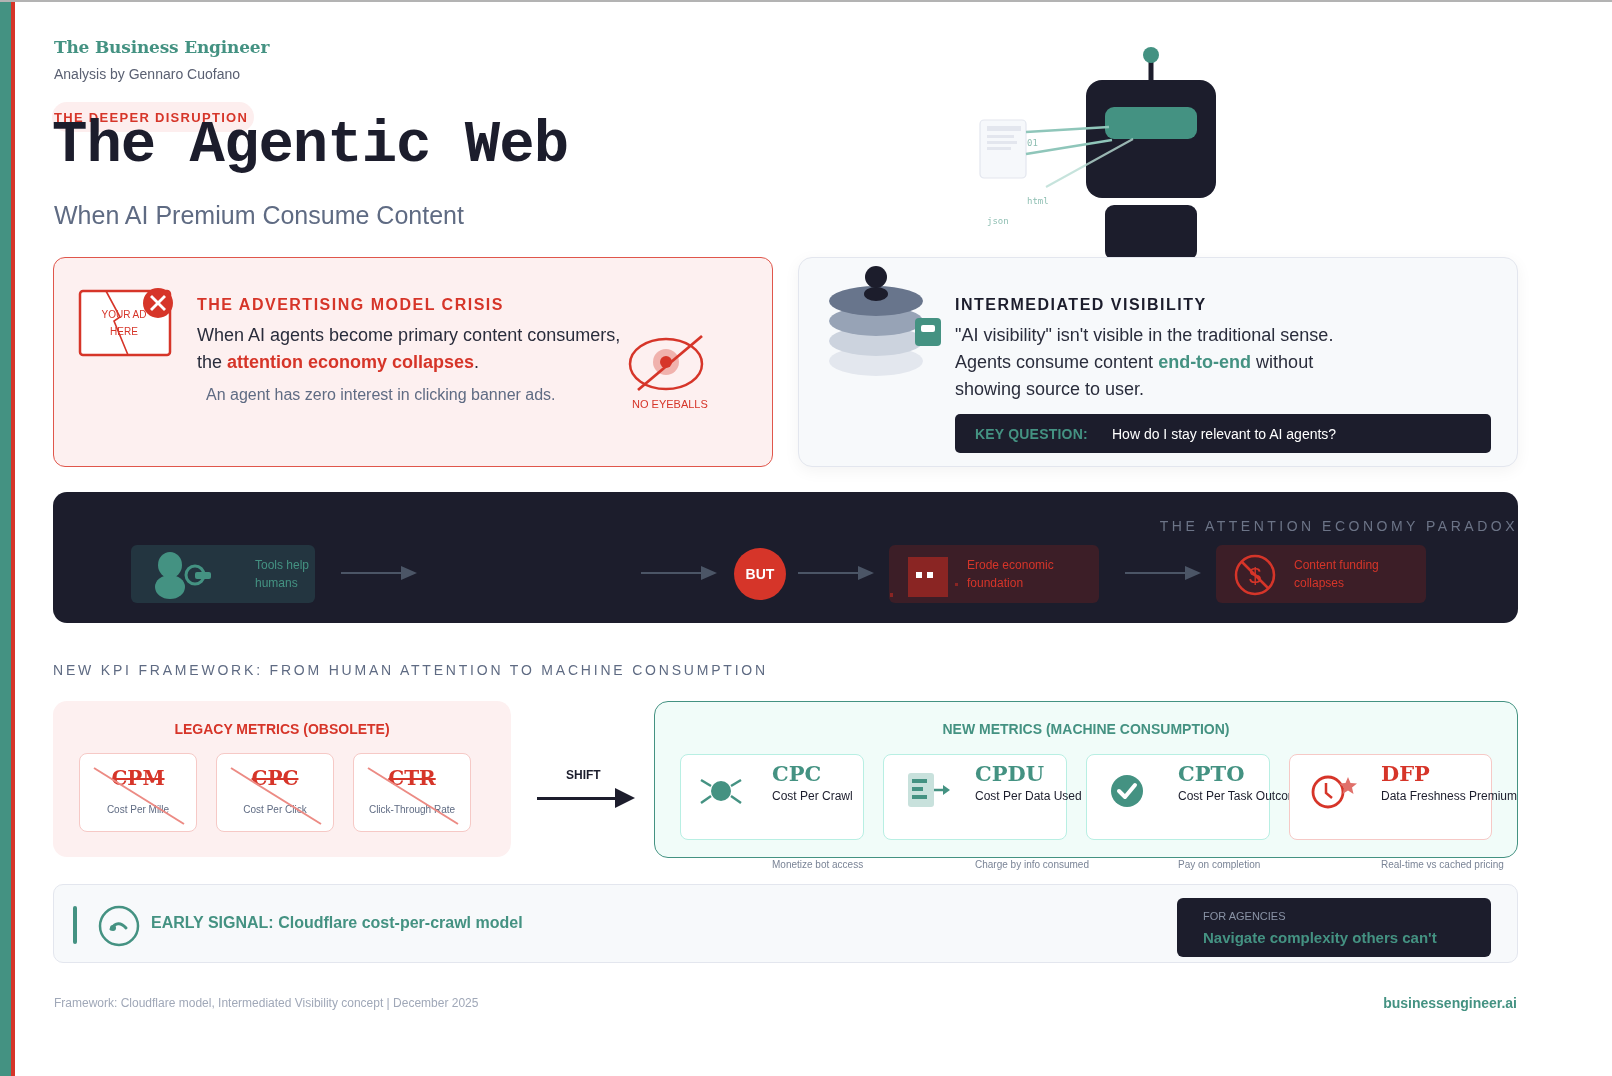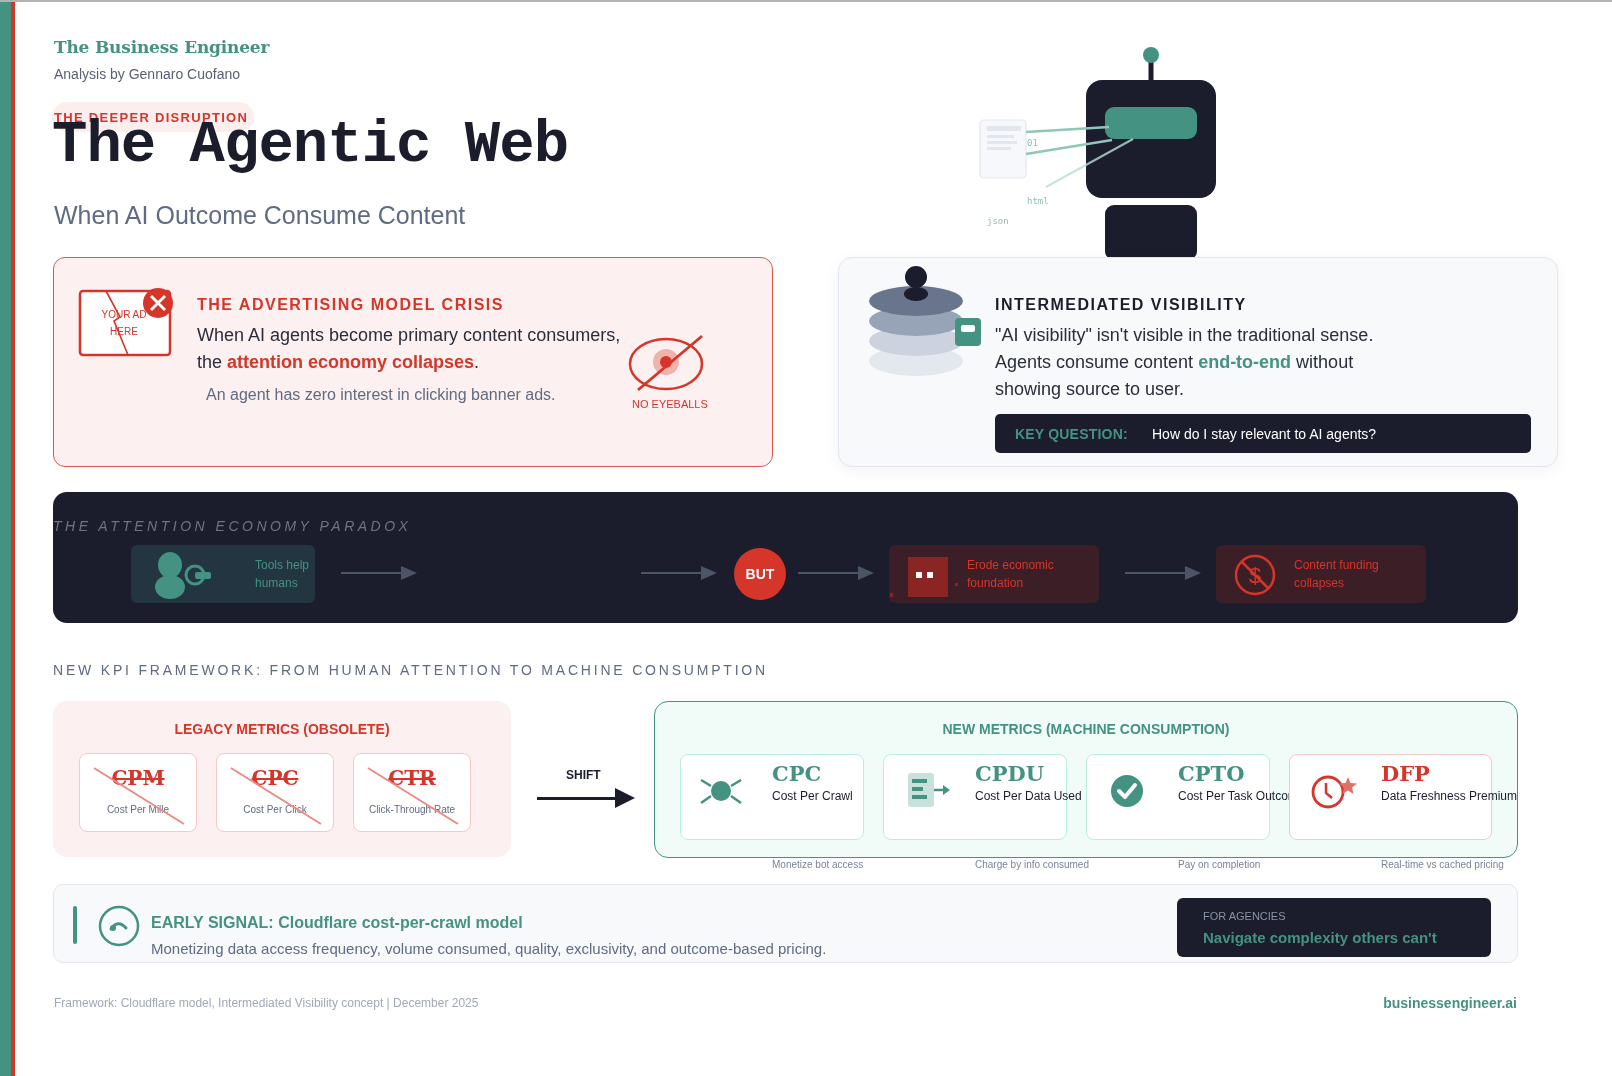--- a/index.html
+++ b/index.html
@@ -13,34 +13,34 @@
   .byline { position: absolute; left: 54px; top: 66px; font-size: 14px; color: #5a6072; }
   .kicker { position: absolute; left: 52px; top: 102px; height: 30px; padding: 0 6px 0 2px; border-radius: 15px; background: #fdeeee; font-size: 13px; font-weight: bold; letter-spacing: 1.3px; color: #d63529; line-height: 32px; }
   .title { position: absolute; left: 52px; top: 112px; font-family: Liberation Mono, monospace; font-weight: bold; font-size: 59px; color: #1c1d2c; letter-spacing: -1px; }
   .subtitle { position: absolute; left: 54px; top: 201px; font-size: 25px; color: #5f6b83; }
 
   
   .robot { position: absolute; left: 975px; top: 40px; width: 260px; height: 220px; }
 
   
   .card-crisis { position: absolute; left: 53px; top: 257px; width: 720px; height: 210px; background: #fdf0f0; border: 1.5px solid #e0564b; border-radius: 12px; }
-  .card-vis { position: absolute; left: 798px; top: 257px; width: 720px; height: 210px; background: #f7f9fb; border: 1px solid #e3e6ee; border-radius: 14px; box-shadow: 0 4px 16px rgba(0,0,0,0.05); margin-left: 40px; }
+  .card-vis { position: absolute; left: 798px; top: 257px; width: 720px; height: 210px; background: #f7f9fb; border: 1px solid #e3e6ee; border-radius: 14px; box-shadow: 0 4px 16px rgba(0,0,0,0.05); }
   .card-h { position: absolute; font-size: 16px; font-weight: bold; letter-spacing: 1.5px; }
   .card-body { position: absolute; font-size: 18px; line-height: 27px; color: #2a2d3c; }
   .card-note { position: absolute; font-size: 16px; color: #5f6b83; margin-left: 9px; }
   .hl-red { color: #d63529; font-weight: bold; }
   .hl-teal { color: #449282; font-weight: bold; }
   .noeye-label { position: absolute; font-size: 11px; color: #d63529; }
   .keyq { position: absolute; left: 156px; top: 156px; width: 536px; height: 39px; background: #1c1d2c; border-radius: 5px; }
   .keyq-label { position: absolute; left: 20px; top: 12px; font-size: 14px; font-weight: bold; color: #449282; letter-spacing: 0.2px; }
   .keyq-text { position: absolute; left: 157px; top: 12px; font-size: 14px; color: #ffffff; }
 
   
   .paradox { position: absolute; left: 53px; top: 492px; width: 1465px; height: 131px; background: #1c1d2c; border-radius: 14px; }
-  .paradox-title { position: absolute; left: 0; width: 100%; top: 26px; text-align: left; font-size: 14px; letter-spacing: 3.5px; color: #6c7487; font-style: italic; }
+  .paradox-title { position: absolute; left: 0; width: 100%; top: 26px; text-align: right; font-size: 14px; letter-spacing: 3.5px; color: #6c7487; }
   .step { position: absolute; top: 53px; height: 58px; border-radius: 6px; }
   .step-teal { background: #233540; }
   .step-red { background: #3c1e27; }
   .step-text { position: absolute; font-size: 12px; line-height: 18px; }
   .step-teal .step-text { color: #449282; }
   .step-red .step-text { color: #d63529; }
   .arrow { position: absolute; top: 572px; height: 2px; background: #4b5566; }
   .arrow::after { content: ""; position: absolute; right: -2px; top: -6px; border-left: 16px solid #4b5566; border-top: 7px solid transparent; border-bottom: 7px solid transparent; }
   .but { position: absolute; left: 734px; top: 548px; width: 52px; height: 52px; border-radius: 50%; background: #d63529; color: #ffffff; font-weight: bold; font-size: 14px; text-align: center; line-height: 52px; }
 
@@ -81,21 +81,21 @@
 <body>
 
 <div class="topline"></div>
 <div class="stripe-teal"></div>
 <div class="stripe-red"></div>
 
 <div class="brand">The Business Engineer</div>
 <div class="byline">Analysis by Gennaro Cuofano</div>
 <div class="kicker">THE DEEPER DISRUPTION</div>
 <div class="title">The Agentic Web</div>
-<div class="subtitle">When AI Outcome Consume Content</div>
+<div class="subtitle">When AI Premium Consume Content</div>
 
 <div class="robot">
   <svg width="260" height="220" viewBox="0 0 260 220">
     <rect x="5" y="80" width="46" height="58" rx="4" fill="#f6f8fb" stroke="#e3e6ee" stroke-width="1.2"></rect>
     <rect x="12" y="86" width="34" height="5" fill="#e3e6ee"></rect>
     <rect x="12" y="95" width="27" height="3" fill="#e3e6ee"></rect>
     <rect x="12" y="101" width="30" height="3" fill="#e3e6ee"></rect>
     <rect x="12" y="107" width="24" height="3" fill="#e3e6ee"></rect>
     <rect x="111" y="40" width="130" height="118" rx="16" fill="#1c1d2c"></rect>
     <rect x="130" y="67" width="92" height="32" rx="9" fill="#449282"></rect>
@@ -275,21 +275,20 @@
 </div>
 
 <div class="signal">
   <div class="signal-bar"></div>
   <svg style="position:absolute;left:43px;top:19px" width="44" height="44" viewBox="0 0 44 44">
     <circle cx="22" cy="22" r="19" fill="none" stroke="#449282" stroke-width="2.5"></circle>
     <path d="M14 25 Q21 15 29 24" fill="none" stroke="#449282" stroke-width="3" stroke-linecap="round"></path>
     <circle cx="16" cy="24" r="3" fill="#449282"></circle>
   </svg>
   <div class="signal-title">EARLY SIGNAL: Cloudflare cost-per-crawl model</div>
-  <div class="signal-text">Monetizing data access frequency, volume consumed, quality, exclusivity, and outcome-based pricing.</div>
   <div class="agency">
     <div class="agency-label">FOR AGENCIES</div>
     <div class="agency-text">Navigate complexity others can't</div>
   </div>
 </div>
 
 <div class="footer-left">Framework: Cloudflare model, Intermediated Visibility concept | December 2025</div>
 <div class="footer-right">businessengineer.ai</div>
 
 </body></html>

